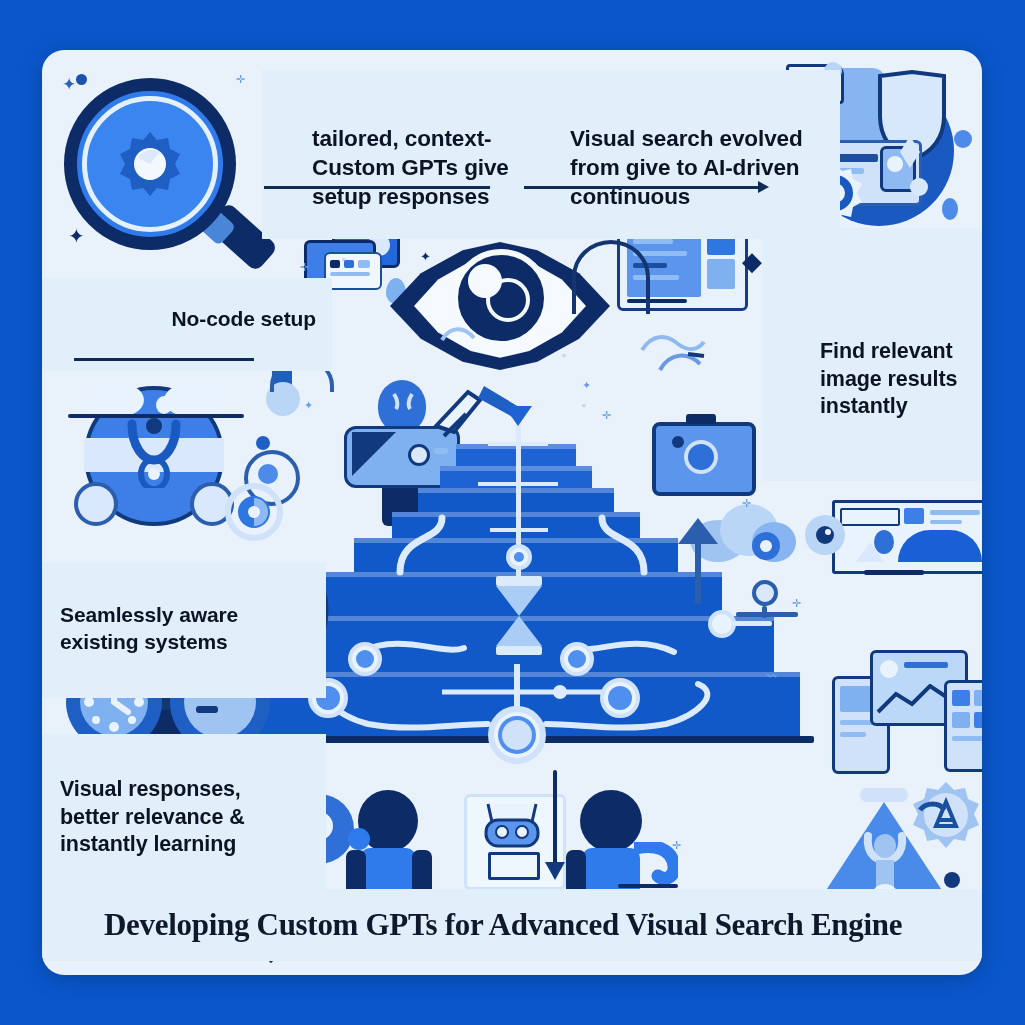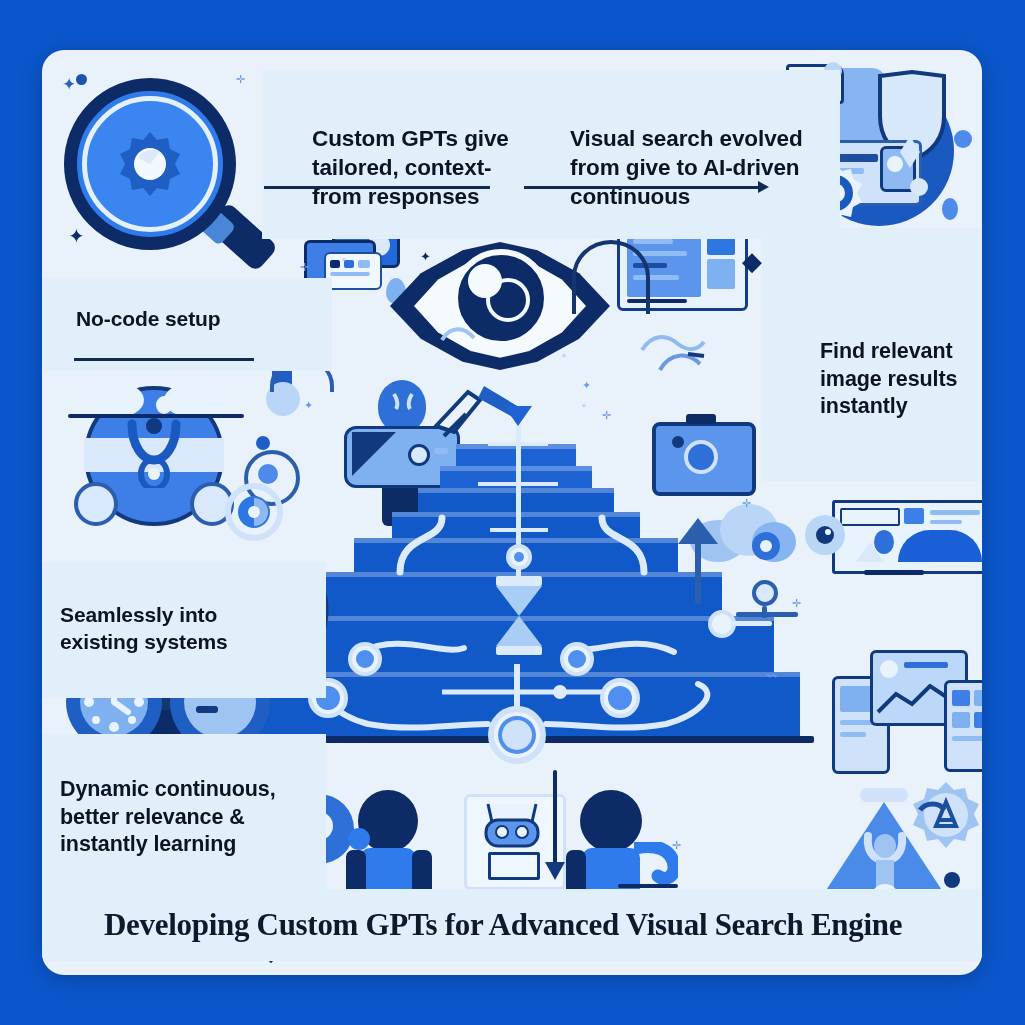--- a/index.html
+++ b/index.html
@@ -44,21 +44,21 @@
     color: #0c1324;
     font-weight: bold;
     line-height: 1.28;
     letter-spacing: -0.1px;
     z-index: 40;
   }
   .callout span { display: block; }
 
   .c-tl   { left: 220px;  top: 20px;  width: 250px; padding: 55px 20px 28px 50px; font-size: 22.5px; }
   .c-tr   { left: 478px;  top: 20px;  width: 250px; padding: 55px 20px 28px 50px; font-size: 22.5px; }
-  .c-nocode { left: 0px;  top: 228px; width: 240px; padding: 28px 16px 38px 34px; font-size: 21px; }
+  .c-nocode { left: 0px;  top: 228px; width: 240px; padding: 28px 16px 38px 34px; font-size: 21px; text-align: right; }
   .c-find { left: 720px;  top: 178px; width: 230px; padding: 110px 16px 60px 58px; font-size: 21.5px; }
   .c-seam { left: 0px;    top: 512px; width: 250px; padding: 40px 16px 42px 18px; font-size: 21px; }
   .c-dyn  { left: 0px;    top: 684px; width: 250px; padding: 42px 16px 66px 18px; font-size: 21.5px; }
   .c-enh  { left: 592px;  top: 688px; width: 180px; padding: 28px 16px 40px 14px; font-size: 21.5px; }
 
   
   .rule {
     position: absolute;
     height: 3px;
     background: #102a56;
@@ -639,23 +639,23 @@
     <div class="spark sm abs" style="left:540px;top:350px;">◦</div>
     <div class="spark sm abs" style="left:560px;top:360px;">✛</div>
     <div class="spark sm abs" style="left:240px;top:560px;">✛</div>
     <div class="spark sm abs" style="left:750px;top:548px;">✛</div>
     <div class="spark sm abs" style="left:724px;top:620px;">〰</div>
     <div class="spark sm abs" style="left:262px;top:278px;">◦</div>
     <div class="spark sm abs" style="left:700px;top:448px;">✛</div>
     <div class="spark sm abs" style="left:262px;top:350px;">✦</div>
 
     <div class="callout c-tl">
+      <span>tailored, context-</span>
       <span>Custom GPTs give</span>
-      <span>tailored, context-</span>
-      <span>from responses</span>
+      <span>setup responses</span>
     </div>
     <div class="rule" style="left:222px;top:136px;width:226px;"></div>
 
     <div class="callout c-tr">
       <span>Visual search evolved</span>
       <span>from give to AI-driven</span>
       <span>continuous</span>
     </div>
     <div class="rule" style="left:482px;top:136px;width:236px;"></div>
     <div class="arrowhead" style="left:716px;top:131px;"></div>
@@ -665,26 +665,26 @@
     </div>
     <div class="rule" style="left:32px;top:308px;width:180px;"></div>
 
     <div class="callout c-find">
       <span>Find relevant</span>
       <span>image results</span>
       <span>instantly</span>
     </div>
 
     <div class="callout c-seam">
-      <span>Seamlessly into</span>
+      <span>Seamlessly aware</span>
       <span>existing systems</span>
     </div>
 
     <div class="callout c-dyn">
-      <span>Dynamic continuous,</span>
+      <span>Visual responses,</span>
       <span>better relevance &amp;</span>
       <span>instantly learning</span>
     </div>
 
 
     <div id="titleband">
       <div class="t">Developing Custom GPTs for Advanced Visual Search Engine</div>
     </div>
 
   </div>

